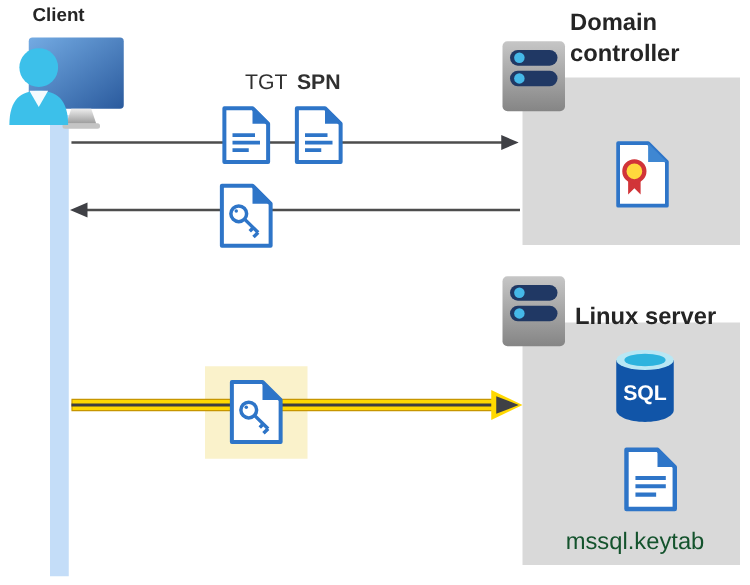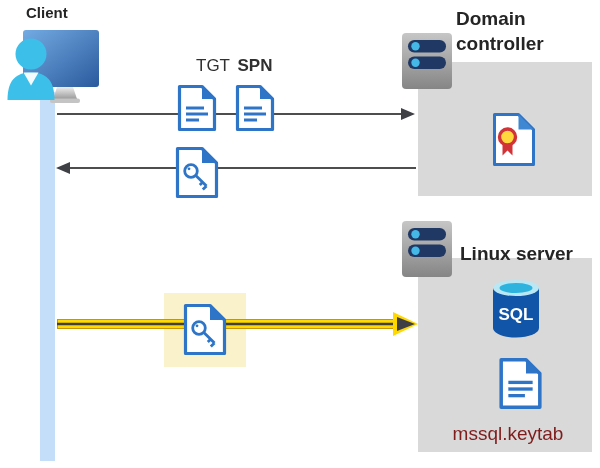--- a/index.html
+++ b/index.html
@@ -8,21 +8,21 @@
     font-family:"Liberation Sans", sans-serif;overflow:hidden;
   }
   .abs{position:absolute;}
   .title{font-weight:700;color:#252525;}
   .client-label{left:26px;top:4px;font-size:15px;}
   .dc-title{left:456px;top:6px;width:140px;font-size:19px;line-height:25px;}
   .linux-title{left:460px;top:227px;font-size:19px;white-space:nowrap;margin-top:16px;}
   .ticket-label{top:56px;width:44px;text-align:center;font-size:17px;color:#303030;}
   .tgt-label{left:175px;margin-left:16px;}
   .spn-label{left:233px;font-weight:bold;}
-  .keytab-caption{left:418px;top:423px;width:180px;text-align:center;font-size:19px;color:#7f1d1d;}
+  .keytab-caption{left:418px;top:423px;width:180px;text-align:center;font-size:19px;color:#14532d;}
   .gray-box{background:#D9D9D9;}
   .dc-box{left:418px;top:62px;width:174px;height:134px;}
   .linux-box{left:418px;top:258px;width:174px;height:194px;}
   .timeline{left:40px;top:92px;width:15px;height:369px;background:#C4DDF8;}
   .highlight-panel{left:164px;top:293px;width:82px;height:74px;background:#FAF2CB;}
   svg{display:block;}
 </style>
 </head>
 <body>
 

